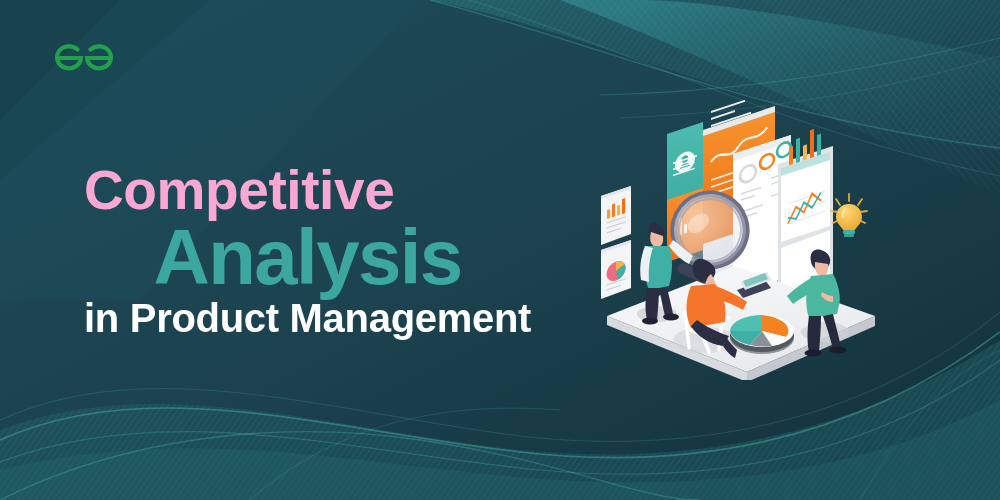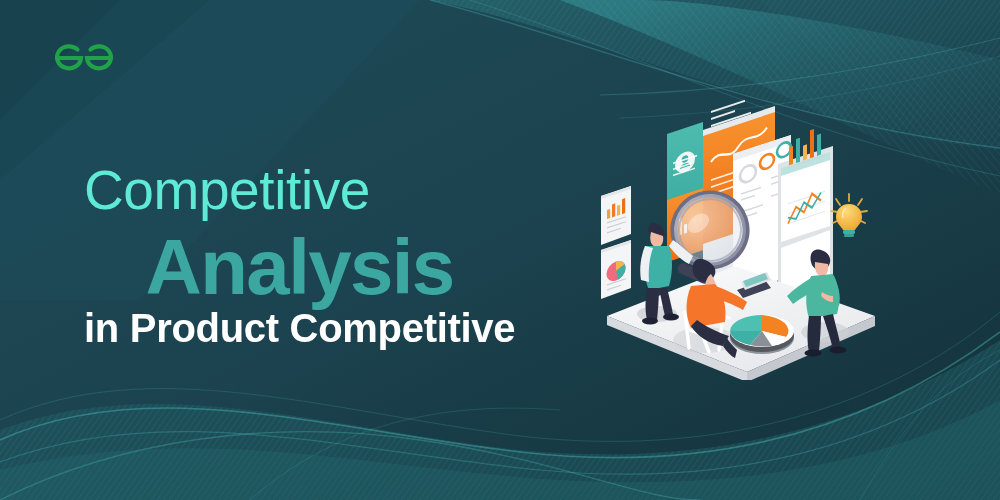--- a/index.html
+++ b/index.html
@@ -35,25 +35,25 @@
   
   #headline {
     position: absolute;
     left: 84px;
     top: 163px;
     z-index: 5;
     line-height: 1;
   }
   .h-line1 {
     display: block;
-    color: #5eead4;
+    color: #f9a8d4;
     font-size: 55px;
-    font-weight: 400;
+    font-weight: 700;
     letter-spacing: -0.4px;
-    margin-bottom: 16px;
+    margin-bottom: 6px;
   }
   .h-line2 {
     display: block;
     color: #3ca7a1;
     font-size: 78px;
     font-weight: 700;
     letter-spacing: -1.6px;
     margin-top: -6px;
     margin-bottom: 2px;
     text-align: center;
@@ -144,21 +144,21 @@
 
       <path d="M31.5,13.5 A12,11 0 1 0 35,22 L13,22"></path>
 
       <path d="M44.5,13.5 A12,11 0 1 1 41,22 L63,22"></path>
     </g>
   </svg>
 
   <div id="headline">
     <span class="h-line1">Competitive</span>
     <span class="h-line2">Analysis</span>
-    <span class="h-line3">in Product Competitive</span>
+    <span class="h-line3">in Product Management</span>
   </div>
 
   <svg id="illustration" viewBox="0 0 300 280">
     <defs>
       <linearGradient id="platTop" x1="0" y1="0" x2="0.6" y2="1">
         <stop offset="0%" stop-color="#fbfbfc"></stop>
         <stop offset="100%" stop-color="#e7e9ec"></stop>
       </linearGradient>
       <linearGradient id="orangeScr" x1="0" y1="0" x2="0" y2="1">
         <stop offset="0%" stop-color="#f7922f"></stop>

